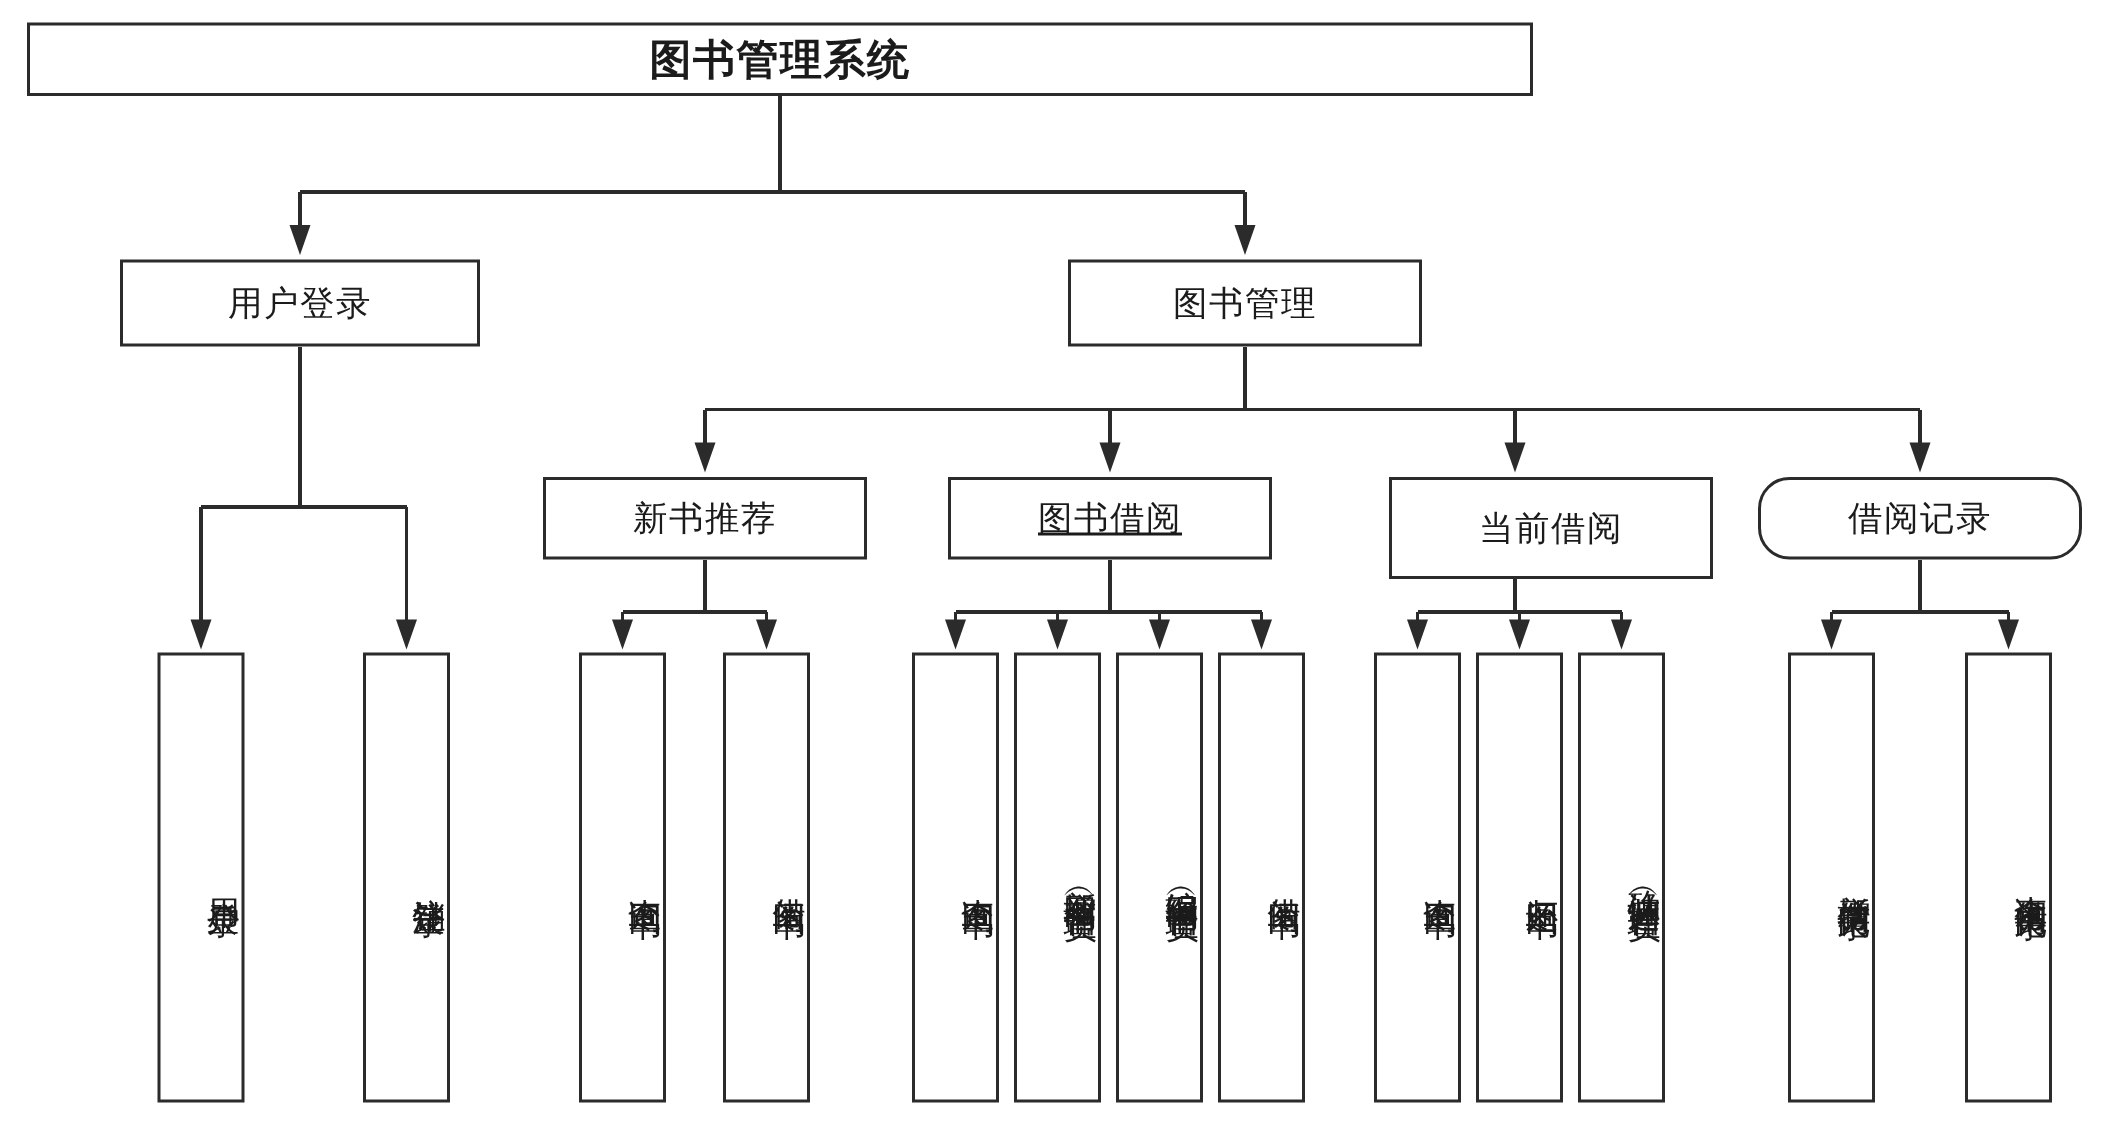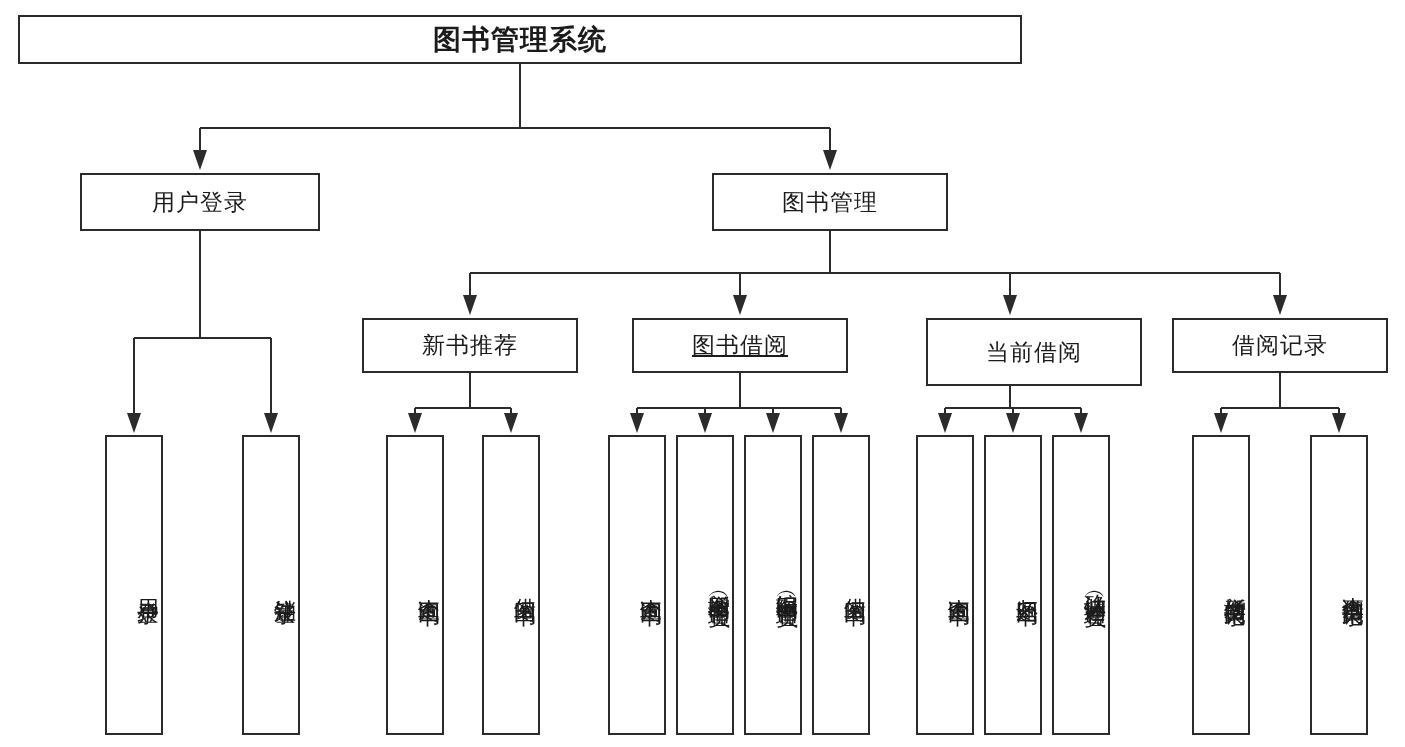--- a/index.html
+++ b/index.html
@@ -141,21 +141,21 @@
       </div>
       <div class="node-box horiz" style="left: 362px; top: 318px; width: 216px; height: 55px; justify-content: center;">
         <span class="node-label">新书推荐</span>
       </div>
       <div class="node-box horiz" style="left: 632px; top: 318px; width: 216px; height: 55px; text-decoration: underline;">
         <span class="node-label">图书借阅</span>
       </div>
       <div class="node-box horiz" style="left: 902px; top: 318px; width: 216px; height: 68px; margin-left: 24px;">
         <span class="node-label">当前借阅</span>
       </div>
-      <div class="node-box horiz" style="left: 1172px; top: 318px; width: 216px; height: 55px;">
+      <div class="node-box horiz" style="left: 1172px; top: 318px; width: 216px; height: 55px; border-radius: 21px;">
         <span class="node-label">借阅记录</span>
       </div>
       <div class="node-box leaf" style="left: 105px; top: 435px; width: 58px; height: 300px;">
         <span class="node-label">用户登录</span>
       </div>
       <div class="node-box leaf" style="left: 242px; top: 435px; width: 58px; height: 300px;">
         <span class="node-label">注销登录</span>
       </div>
       <div class="node-box leaf" style="left: 386px; top: 435px; width: 58px; height: 300px;">
         <span class="node-label">查询图书</span>

